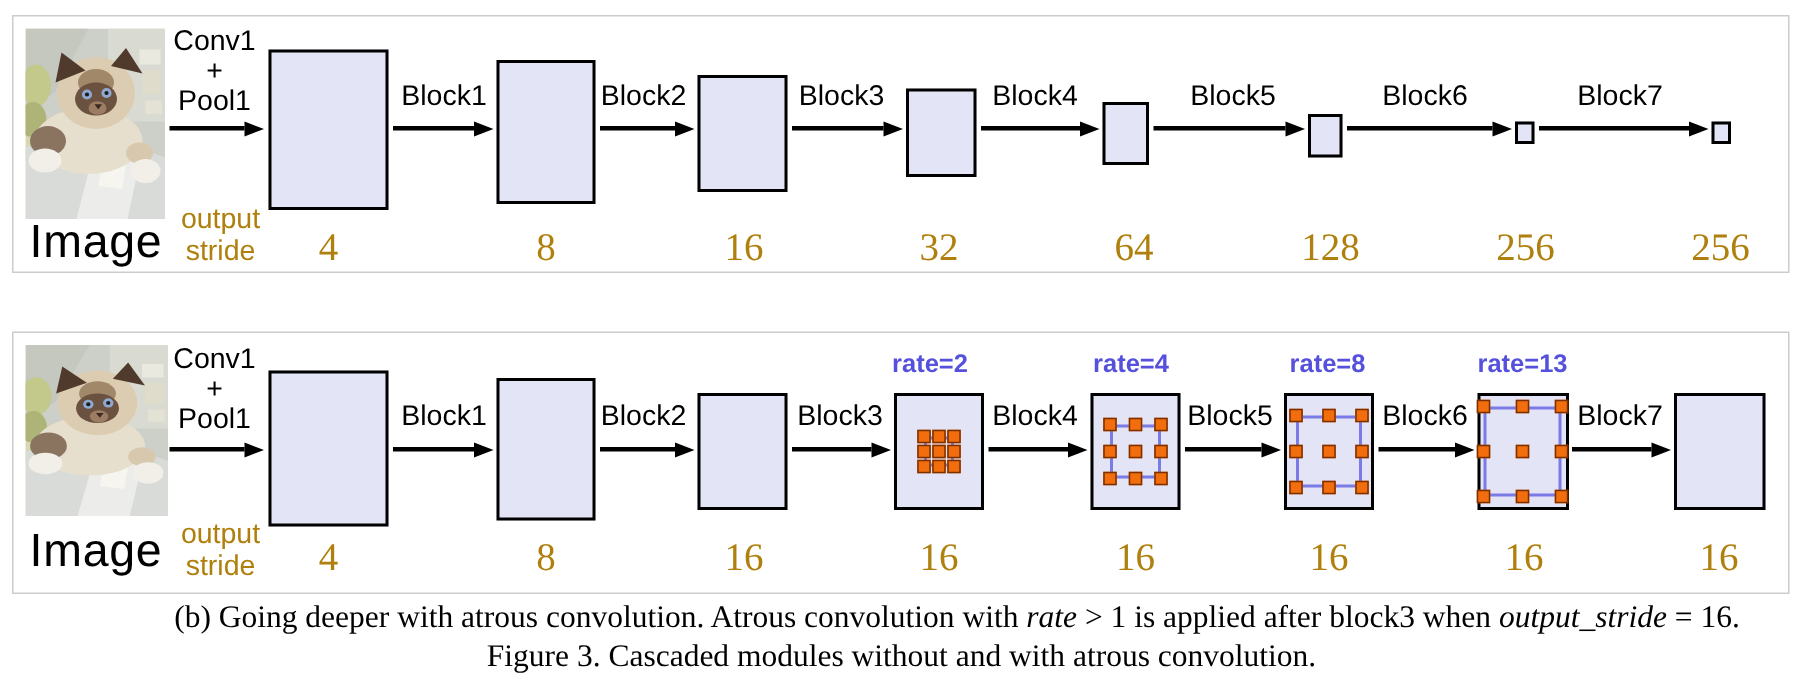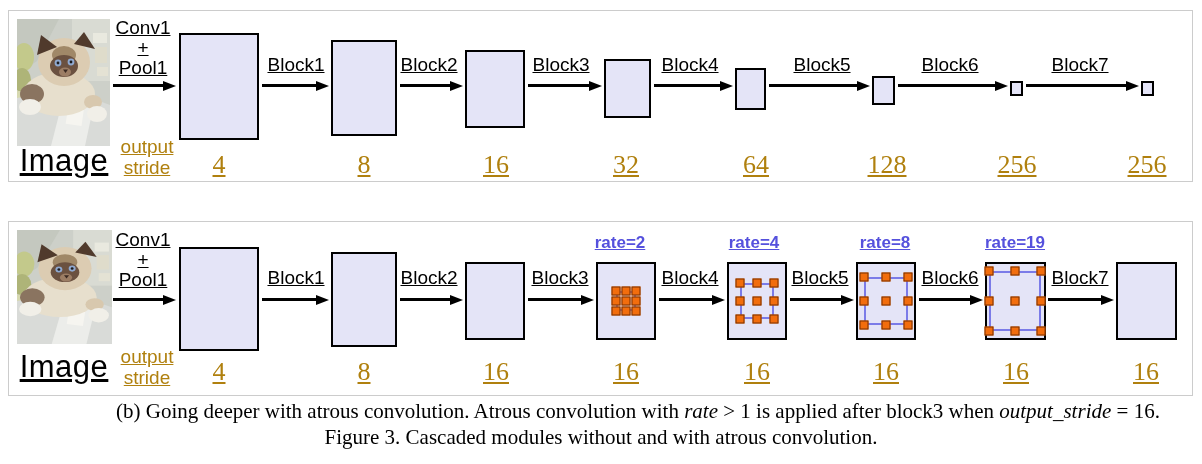--- a/index.html
+++ b/index.html
@@ -15,21 +15,21 @@
     position:absolute; background:var(--block_fill,#e4e4f7);
     border:2.5px solid var(--block_border,#000); box-sizing:border-box;
   }
   .blk.sm { border-width:2px; }
   .arrow { position:absolute; height:3px; background:#000; }
   .arrow::after {
     content:""; position:absolute; left:100%; top:50%; transform:translateY(-50%);
     width:0; height:0; border-left:13px solid #000;
     border-top:5.5px solid transparent; border-bottom:5.5px solid transparent;
   }
-  .clabel { position:absolute; transform:translateX(-50%); white-space:nowrap; text-align:center;text-decoration:underline; }
+  .clabel { position:absolute; transform:translateX(-50%); white-space:nowrap; text-align:center; }
   .blklabel { font-size:19px; color:#000; }
   .stem { font-size:19px; line-height:20px; text-align:center; }
   .os-label { font-size:19px; line-height:21px; color:var(--stride_color,#b0800e); text-align:center; }
   .stride { font-family:"Liberation Serif", serif; font-size:26px; color:var(--stride_color,#b0800e); }
   .rate { font-size:17px; font-weight:bold; color:var(--rate_color,#5551dd); }
   .imglabel { font-size:31px; color:#000; text-align:center; letter-spacing:0.5px; }
   .cap {
     position:absolute; left:0; width:1202px; text-align:center;
     font-family:"Liberation Serif", serif; font-size:21px; color:#000; white-space:nowrap;
   }
@@ -161,21 +161,21 @@
   <div class="clabel blklabel" style="left:429px;top:267px;">Block2</div>
   <div class="clabel blklabel" style="left:560px;top:267px;">Block3</div>
   <div class="clabel blklabel" style="left:690px;top:267px;">Block4</div>
   <div class="clabel blklabel" style="left:820px;top:267px;">Block5</div>
   <div class="clabel blklabel" style="left:950px;top:267px;">Block6</div>
   <div class="clabel blklabel" style="left:1080px;top:267px;">Block7</div>
 
   <div class="clabel rate" style="left:620px;top:233px;">rate=2</div>
   <div class="clabel rate" style="left:754px;top:233px;">rate=4</div>
   <div class="clabel rate" style="left:885px;top:233px;">rate=8</div>
-  <div class="clabel rate" style="left:1015px;top:233px;">rate=19</div>
+  <div class="clabel rate" style="left:1015px;top:233px;">rate=13</div>
 
   <div class="blk" style="left:179px;top:247px;width:80px;height:104px;"></div>
   <div class="blk" style="left:331px;top:252px;width:66px;height:95px;"></div>
   <div class="blk" style="left:465px;top:262px;width:60px;height:78px;"></div>
   <div class="blk" style="left:596px;top:262px;width:60px;height:78px;"></div>
   <div class="blk" style="left:727px;top:262px;width:60px;height:78px;"></div>
   <div class="blk" style="left:856px;top:262px;width:60px;height:78px;"></div>
   <div class="blk" style="left:985px;top:262px;width:61px;height:78px;"></div>
   <div class="blk" style="left:1116px;top:262px;width:61px;height:78px;"></div>
 

